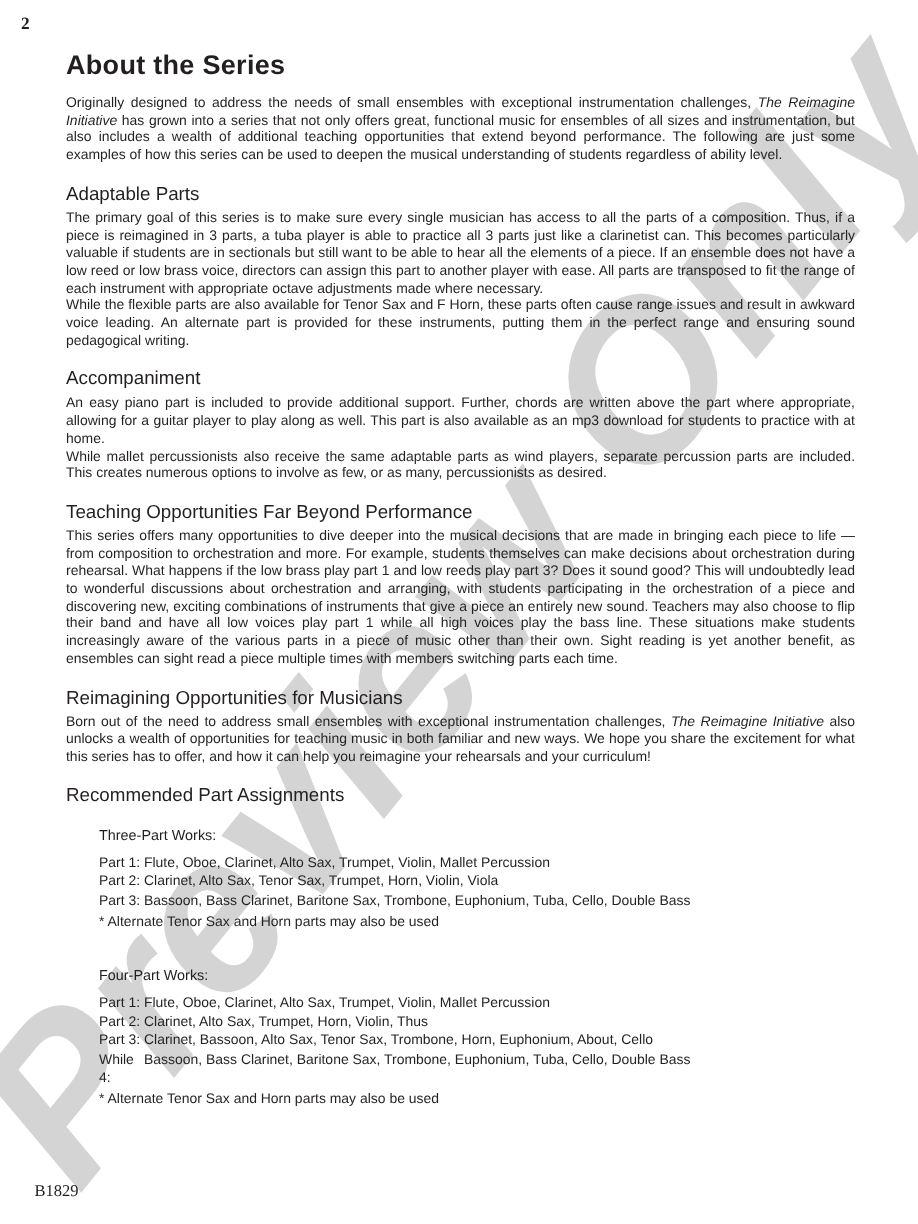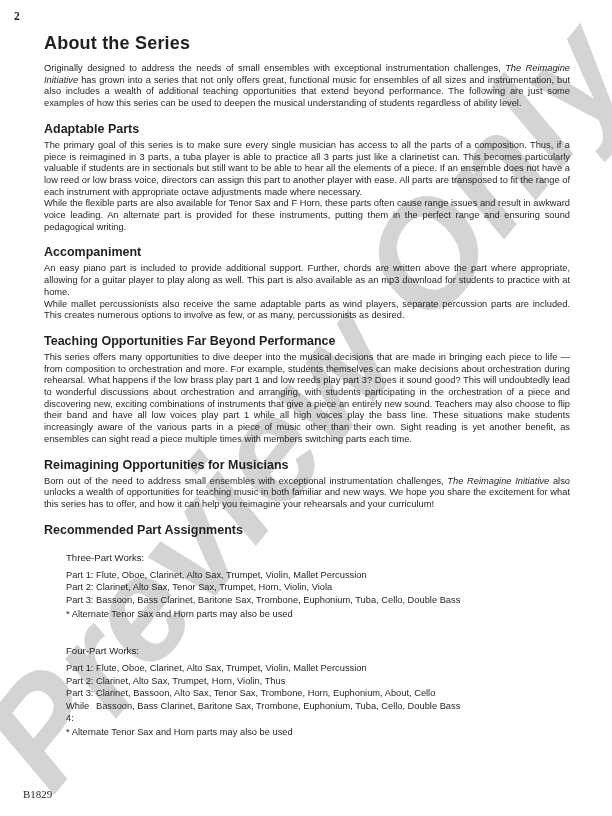--- a/index.html
+++ b/index.html
@@ -52,21 +52,21 @@
   }
   h1.title {
     margin: 0 0 9px 0;
     font-size: 18px;
     font-weight: 700;
     letter-spacing: 0.2px;
   }
   h2.sec-h {
     margin: 12px 0 4px 0;
     font-size: 12.5px;
-    font-weight: 700;
+    font-weight: 400;
   }
   p.body {
     margin: 0;
     font-size: 9.3px;
     line-height: 11.7px;
     text-align: justify;
   }
   p.body .it { font-style: italic; }
   .part-groups { margin: 15px 0 0 22px; }
   .group + .group { margin-top: 25px; }

